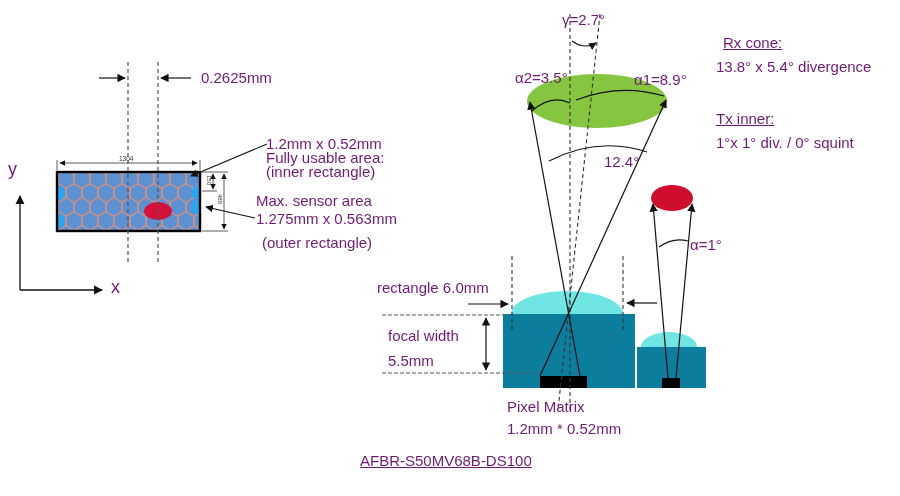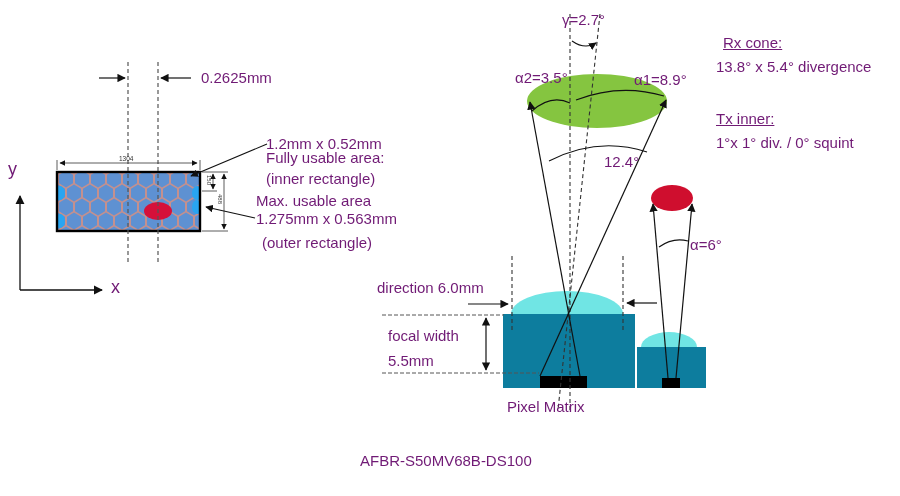--- a/index.html
+++ b/index.html
@@ -121,44 +121,45 @@
       <path d="M468,304 H508" marker-end="url(#arrE)"></path>
       <path d="M657,303 H627" marker-end="url(#arrE)"></path>
       <path d="M486,318 V370" marker-start="url(#arrE)" marker-end="url(#arrE)"></path>
     </g>
   </svg>
 
   <div class="t" style="left:201px;top:69px;">0.2625mm</div>
 
   <div class="t" style="left:266px;top:117px;margin-top:32px;">Fully usable area:</div>
   <div class="t" style="left:266px;top:135px;">1.2mm x 0.52mm</div>
-  <div class="t" style="left:266px;top:170px;">(inner rectangle)</div>
+  <div class="t" style="left:266px;top:163px;">(inner rectangle)</div>
 
-  <div class="t" style="left:256px;top:192px;">Max. usable area</div>
+  <div class="t" style="left:256px;top:192px;">Max. sensor area</div>
   <div class="t" style="left:256px;top:210px;">1.275mm x 0.563mm</div>
   <div class="t" style="left:256px;top:234px;margin-left:6px;">(outer rectangle)</div>
 
   <div class="t dim" style="left:119px;top:155px;">1304</div>
   <div class="t vdim" style="left:206px;top:175px;">150</div>
   <div class="t vdim" style="left:217px;top:194px;">488</div>
 
   <div class="t axis" style="left:8px;top:159px;">y</div>
   <div class="t axis" style="left:111px;top:277px;">x</div>
 
   <div class="t" style="left:562px;top:11px;">γ=2.7°</div>
   <div class="t" style="left:515px;top:69px;">α2=3.5°</div>
   <div class="t" style="left:610px;top:71px;margin-left:24px;">α1=8.9°</div>
   <div class="t" style="left:604px;top:129px;margin-top:24px;">12.4°</div>
-  <div class="t" style="left:690px;top:236px;">α=6°</div>
+  <div class="t" style="left:690px;top:236px;">α=1°</div>
 
-  <div class="t" style="left:377px;top:279px;">direction 6.0mm</div>
+  <div class="t" style="left:377px;top:279px;">rectangle 6.0mm</div>
   <div class="t" style="left:388px;top:327px;text-align:center;">focal width</div>
   <div class="t" style="left:388px;top:352px;">5.5mm</div>
 
   <div class="t" style="left:507px;top:398px;">Pixel Matrix</div>
+  <div class="t" style="left:507px;top:420px;">1.2mm * 0.52mm</div>
 
   <div class="t lg u" style="left:716px;top:31px;margin-left:7px;">Rx cone:</div>
   <div class="t lg" style="left:716px;top:55px;">13.8° x 5.4° divergence</div>
   <div class="t lg u" style="left:716px;top:107px;">Tx inner:</div>
   <div class="t lg" style="left:716px;top:131px;">1°x 1° div. / 0° squint</div>
 
-  <div class="t" style="left:360px;top:452px;">AFBR-S50MV68B-DS100</div>
+  <div class="t" style="left:360px;top:452px;text-decoration:underline;">AFBR-S50MV68B-DS100</div>
 </div>
 
 </body></html>

